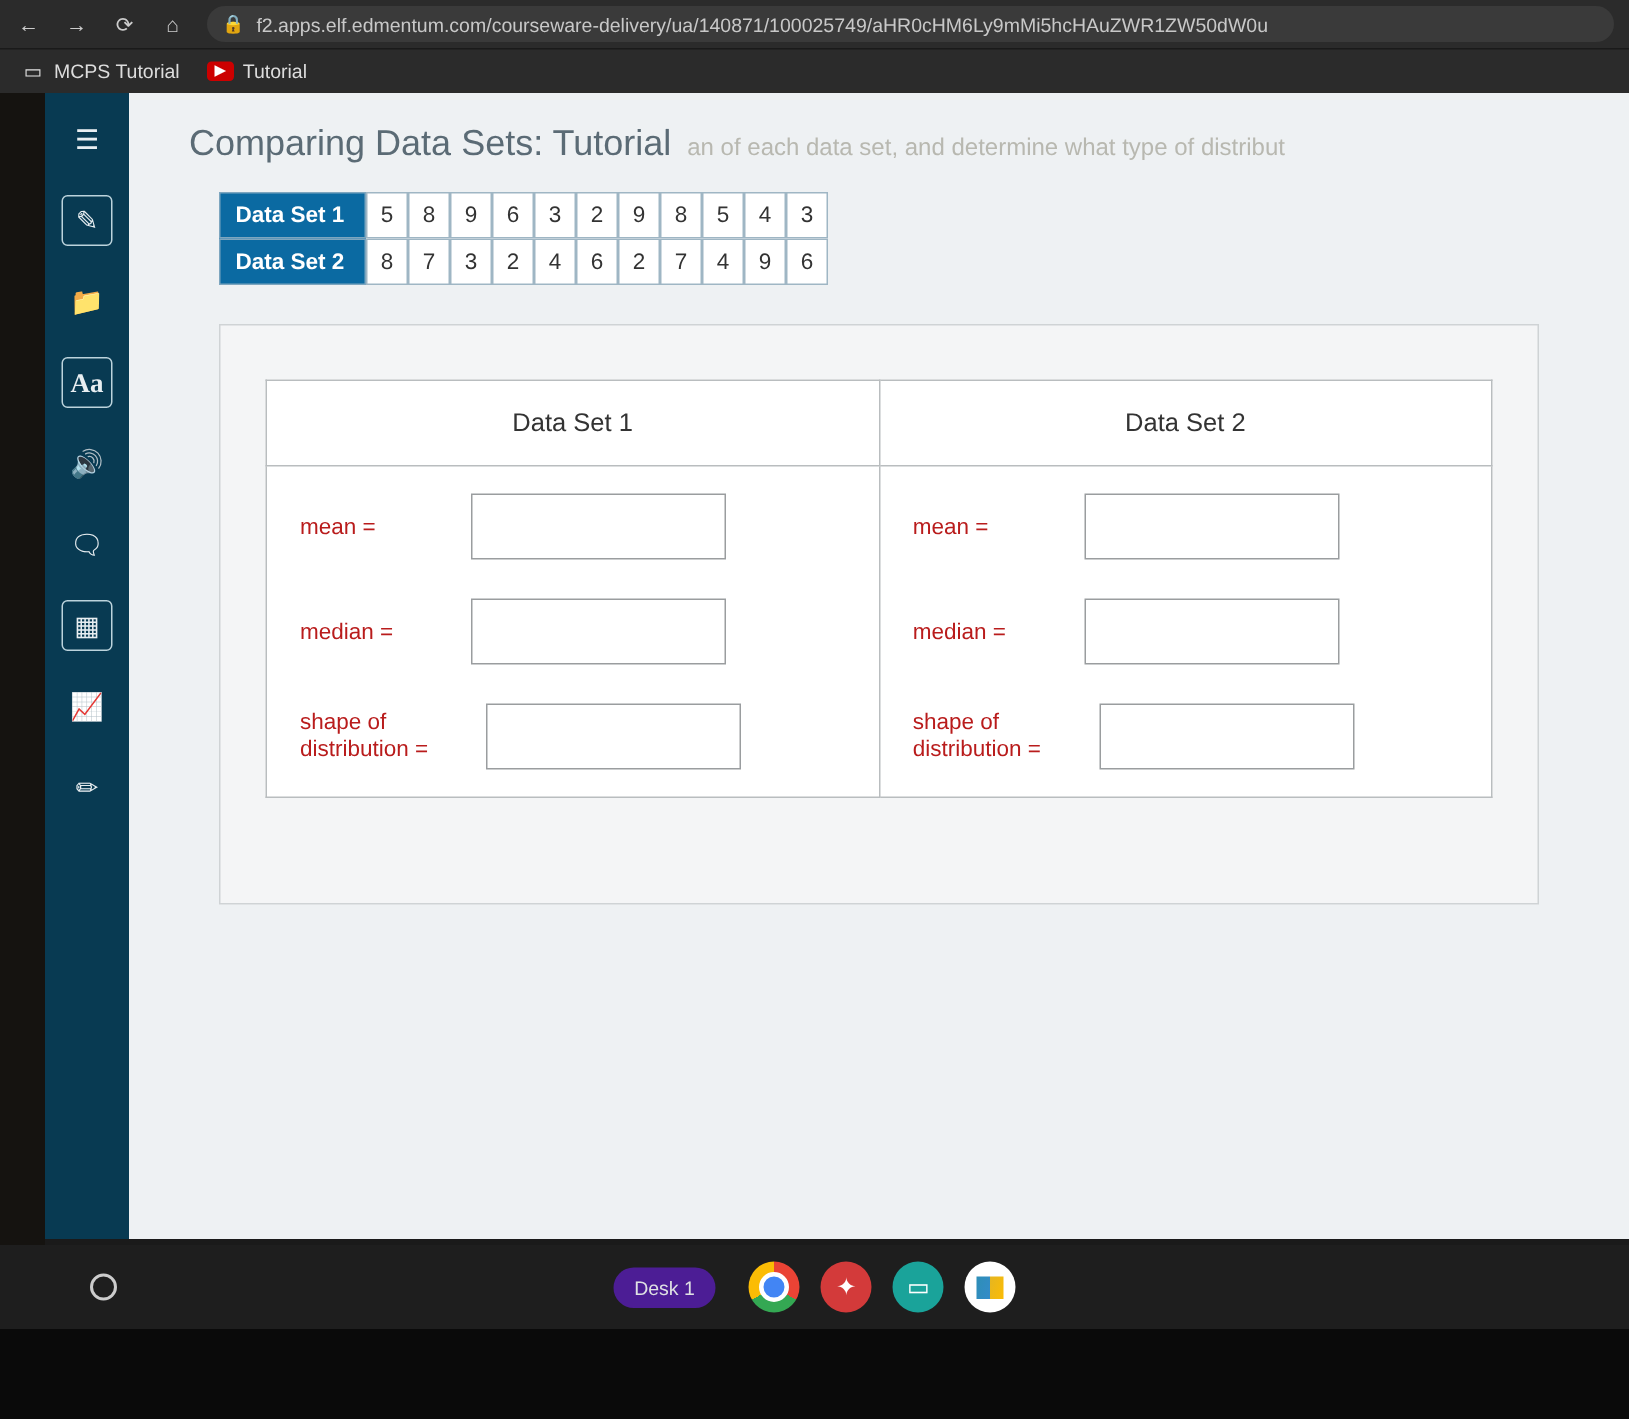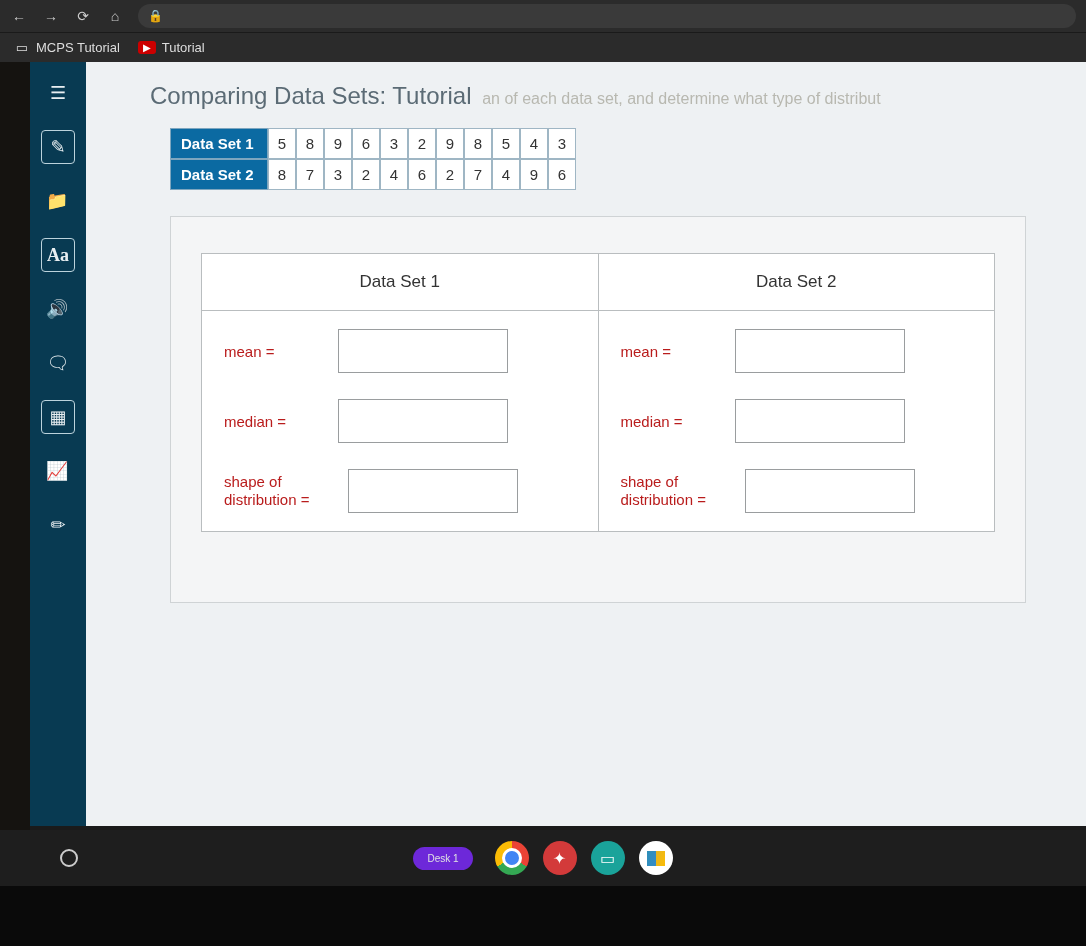--- a/index.html
+++ b/index.html
@@ -13,42 +13,42 @@
   
   .bookmark-bar { position:absolute; top:32px; left:0; right:0; height:30px; background:#2b2b2b; display:flex; align-items:center; gap:18px; padding:0 14px; color:#ddd; font-size:13px; border-top:1px solid #1a1a1a; }
   .bm-item { display:flex; align-items:center; gap:6px; cursor:pointer; }
   .bm-icon { width:16px; height:16px; display:inline-flex; align-items:center; justify-content:center; font-size:13px;}
   .yt { background:#cc0000; color:#fff; border-radius:3px; width:18px; height:13px; font-size:10px; line-height:13px; text-align:center;}
   
   .app { position:absolute; top:62px; left:30px; right:0; bottom:120px; background:#eef1f3; display:flex; }
   .side-rail { width:56px; background:#083a52; display:flex; flex-direction:column; align-items:center; padding-top:14px; gap:20px; }
   .rail-btn { width:34px; height:34px; color:#e8eef1; display:flex; align-items:center; justify-content:center; border-radius:4px; cursor:pointer; font-size:18px; }
   .rail-btn.boxed { border:1px solid #bcd3dc; }
-  .content { flex:1; padding:0 0 0 0; overflow:hidden;margin-left:24px; }
+  .content { flex:1; padding:0 0 0 0; overflow:hidden; }
   .page-title { font-size:24px; color:#5b6b75; padding:20px 0 18px 40px; font-weight:400; }
   .faded-sub { color:#b8b8b0; font-size:16px; margin-left:4px; }
   
   .ds-wrap { margin-left:60px; }
   .ds-row { display:flex; }
   .ds-label { background:#0b6aa2; color:#fff; font-weight:bold; font-size:15px; padding:6px 10px; border:1px solid #7da6bf; min-width:98px; }
   .ds-cell { background:#fff; border:1px solid #9fb6c4; width:28px; text-align:center; font-size:15px; padding:6px 0; color:#333; }
   
   .panel { margin:26px 60px 0 60px; background:#f4f5f6; border:1px solid #cfd3d5; padding:36px 30px 70px 30px; }
   .ans-table { width:100%; border-collapse:collapse; background:#fff; }
   .ans-table th, .ans-table td { border:1px solid #b9bdbf; }
   .ans-table th { font-weight:normal; color:#333; font-size:17px; padding:18px 0; width:50%; }
   .ans-table td { padding:18px 22px; vertical-align:middle; }
   .field-row { display:flex; align-items:center; gap:14px; }
   .field-label { color:#b91c1c; font-size:15px; min-width:100px; }
   .field-label.wide { min-width:110px; line-height:1.2; }
   .field-input { border:1px solid #9a9d9f; height:44px; width:170px; background:#fff; }
   
   .taskbar { position:absolute; left:0; right:0; bottom:60px; height:56px; background:#1e1e1e; display:flex; align-items:center; justify-content:center; gap:14px; }
   .launcher { position:absolute; left:60px; width:18px; height:18px; border:2px solid #ccc; border-radius:50%; }
-  .desk-pill { background:#6d28d9; color:#dfe1e3; font-size:10px; padding:6px 14px; border-radius:16px; margin-right:8px;}
+  .desk-pill { background:#4c1d95; color:#dfe1e3; font-size:13px; padding:6px 14px; border-radius:16px; margin-right:8px;}
   .dock-icon { width:34px; height:34px; border-radius:50%; display:flex; align-items:center; justify-content:center; font-size:16px; color:#fff; }
   .chrome { background: conic-gradient(#ea4335 0 120deg,#34a853 120deg 240deg,#fbbc05 240deg 360deg); position:relative;}
   .chrome::after{content:""; position:absolute; width:14px; height:14px; background:#4285f4; border:3px solid #fff; border-radius:50%;}
   .red { background:#d33a3a;}
   .teal { background:#1aa39a;}
   .drive { background:#fff;}
   .drive-tri { width:0; height:0; border-left:9px solid transparent; border-right:9px solid transparent; border-bottom:15px solid; border-image:linear-gradient(120deg,#0f9d58,#4285f4,#fbbc05) 1;}
   
   .bezel { position:absolute; left:0; right:0; bottom:0; height:60px; background:#0a0a0a; }
   
@@ -60,20 +60,21 @@
 <div class="screen">
   <div class="left-bezel"></div>
 
   <div class="browser-bar">
     <span class="nav-btn">←</span>
     <span class="nav-btn">→</span>
     <span class="nav-btn">⟳</span>
     <span class="nav-btn">⌂</span>
     <div class="url-box">
       <span class="lock">🔒</span>
+      <span>f2.apps.elf.edmentum.com/courseware-delivery/ua/140871/100025749/aHR0cHM6Ly9mMi5hcHAuZWR1ZW50dW0u</span>
     </div>
   </div>
 
   <div class="bookmark-bar">
     <div class="bm-item">
       <span class="bm-icon">▭</span>
       <span>MCPS Tutorial</span>
     </div>
     <div class="bm-item">
       <span class="yt">▶</span>

